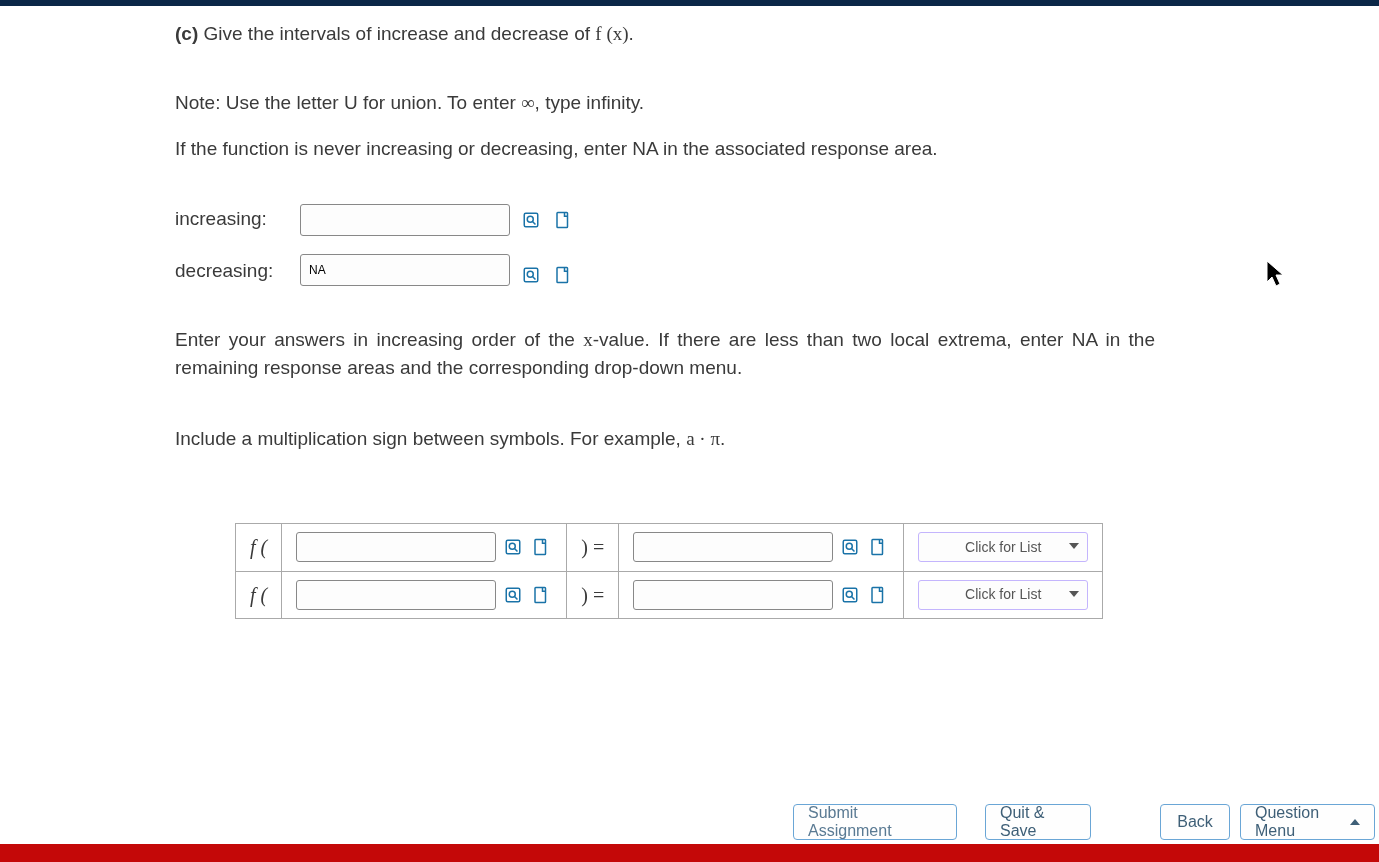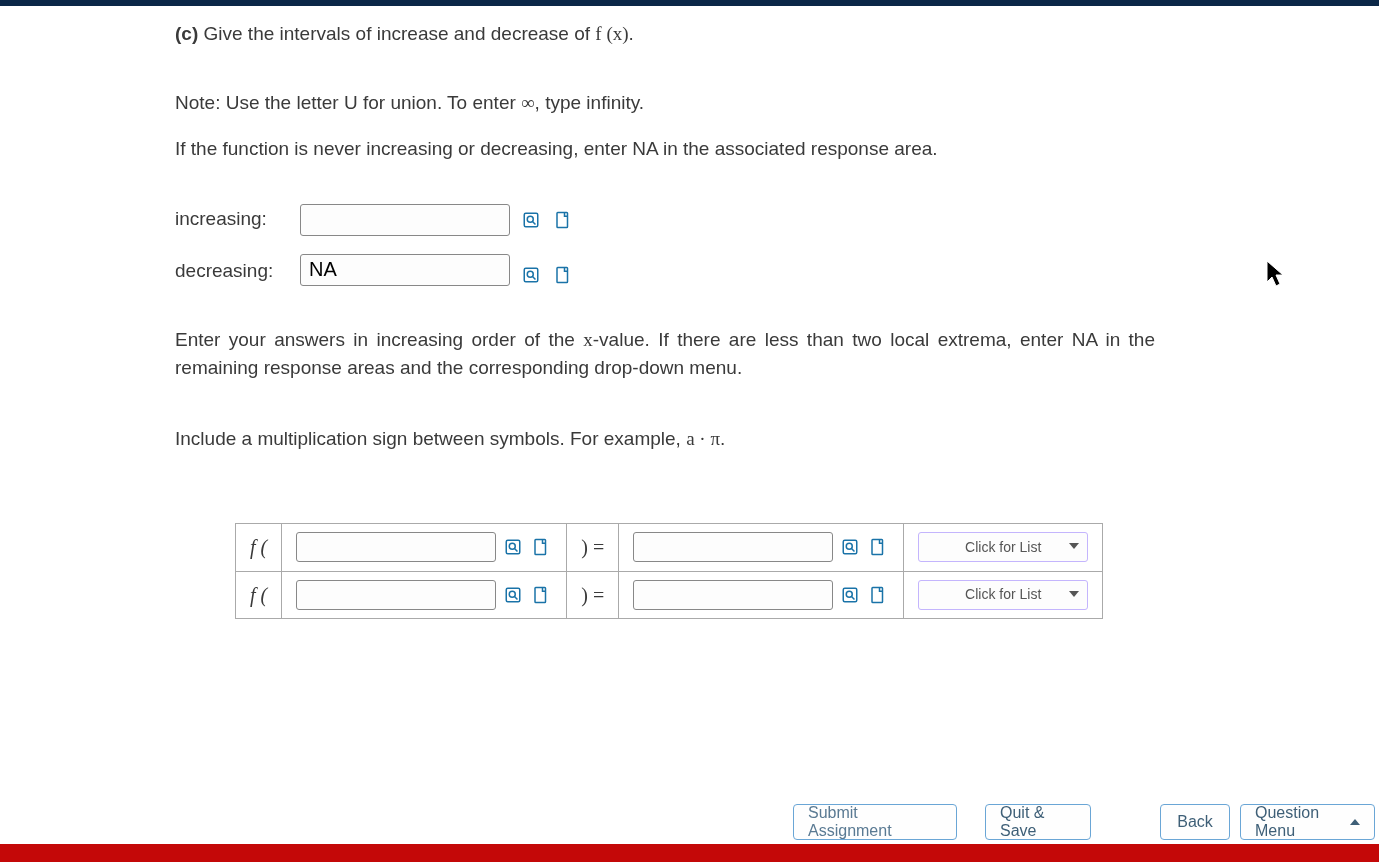--- a/index.html
+++ b/index.html
@@ -28,21 +28,21 @@
     display: flex; align-items: center;
     margin-top: 40px;
     gap: 10px;
   }
   .field-row.second { margin-top: 18px; align-items: flex-end; }
   .field-label { width: 115px; }
   .text-input {
     width: 210px; height: 32px;
     border: 1px solid #888;
     border-radius: 3px;
-    font-size: 20px;
+    font-size: 12px;
     padding: 2px 8px;
     background: #fdfdfd;
   }
   .icon-btn {
     width: 22px; height: 22px;
     display: inline-flex; align-items: center; justify-content: center;
     cursor: pointer;
   }
   .icon-btn svg { width: 18px; height: 18px; }
   .part-d { margin-top: 90px; }

